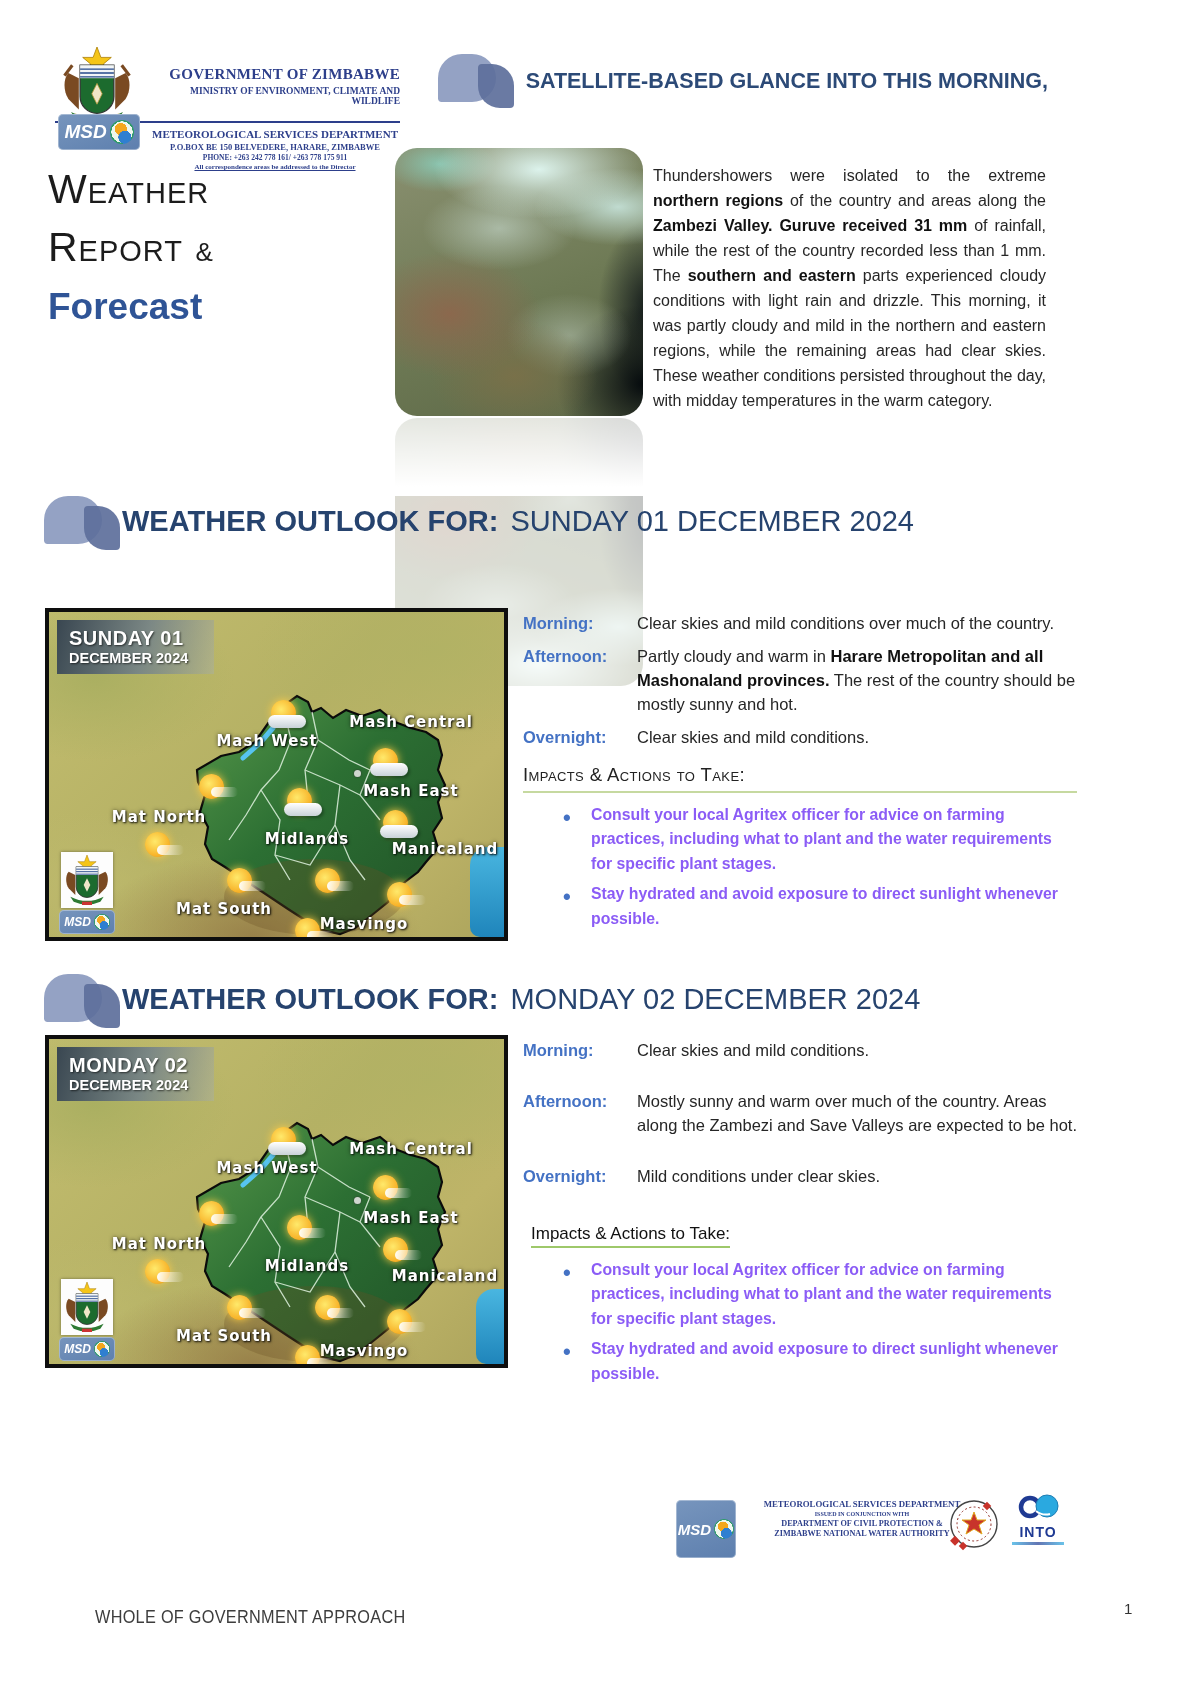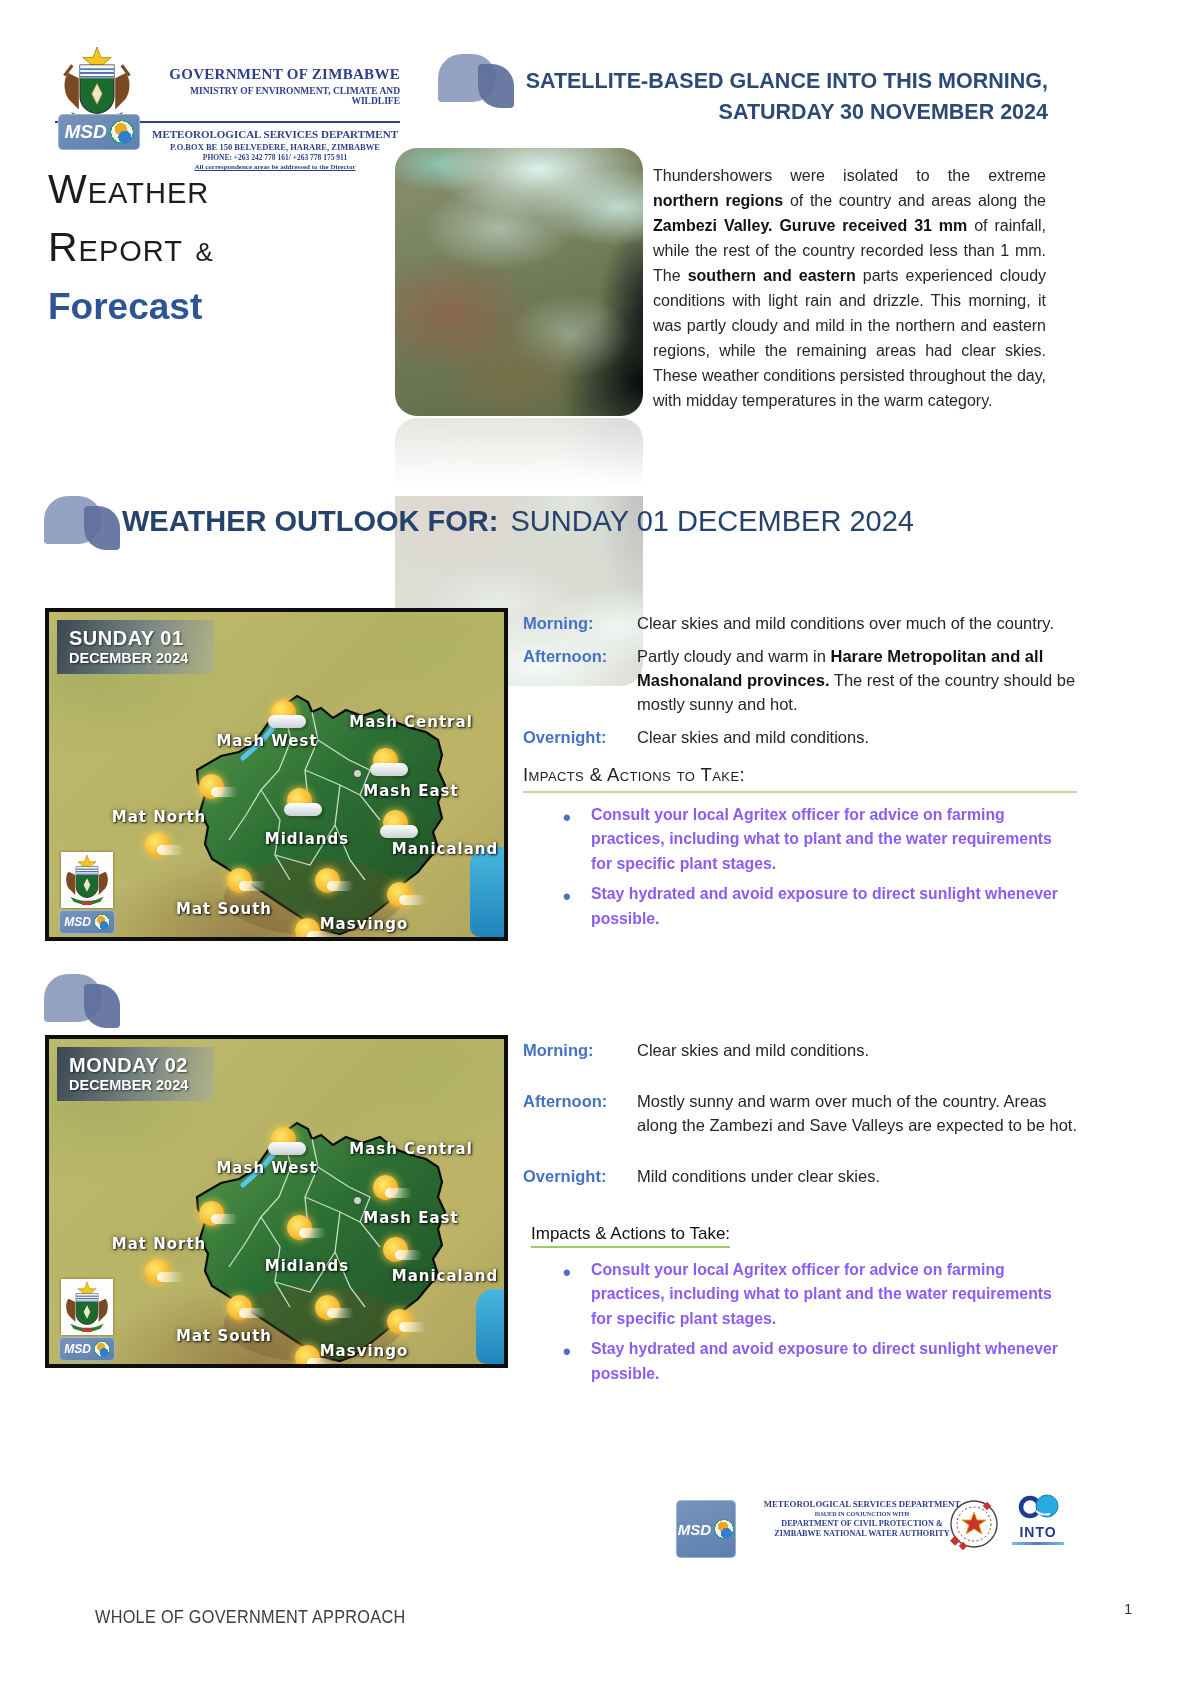--- a/index.html
+++ b/index.html
@@ -185,21 +185,20 @@
     <div class="dept-l3">PHONE: +263 242 778 161/ +263 778 175 911</div>
     <div class="dept-l4">All correspondence areas be addressed to the Director</div>
   </div>
 
   <div class="leaf" style="left:438px;top:50px;width:85px;height:58px;">
     <div class="l1"></div>
     <div class="l2"></div>
   </div>
   <div class="sat-head">
     <div>SATELLITE-BASED GLANCE INTO THIS MORNING,</div>
-    <div>SATURDAY 30 NOVEMBER 2024</div>
   </div>
 
   <div class="rpt-title">
     <div class="rpt-line">Weather</div>
     <div class="rpt-line">
       <span>Report</span>
       <span class="amp">&amp;</span>
     </div>
     <div class="rpt-forecast">Forecast</div>
   </div>
@@ -324,20 +323,23 @@
     <ul class="blt">
       <li>Consult your local Agritex officer for advice on farming practices, including what to plant and the water requirements for specific plant stages.</li>
       <li>Stay hydrated and avoid exposure to direct sunlight whenever possible.</li>
     </ul>
   </div>
 
   <div class="leaf" style="left:44px;top:970px;width:85px;height:58px;">
     <div class="l1"></div>
     <div class="l2"></div>
   </div>
+  <div class="sec-head" style="left:122px;top:983px;">
+    <span class="h-b">WEATHER OUTLOOK FOR</span><span class="h-b">:</span><span class="h-r">MONDAY 02 DECEMBER 2024</span>
+  </div>
 
   <div class="wmap" style="left:45px;top:1035px;">
     <svg class="terrain-svg" width="455" height="325" viewBox="0 0 455 325">
       <defs>
         <linearGradient id="gM" x1="0" y1="0" x2="1" y2="1">
           <stop offset="0" stop-color="#57984a"></stop>
             <stop offset=".45" stop-color="#2c6f33"></stop>
           <stop offset=".8" stop-color="#245c2b"></stop>
             <stop offset="1" stop-color="#4c6b33"></stop>
         </linearGradient>

